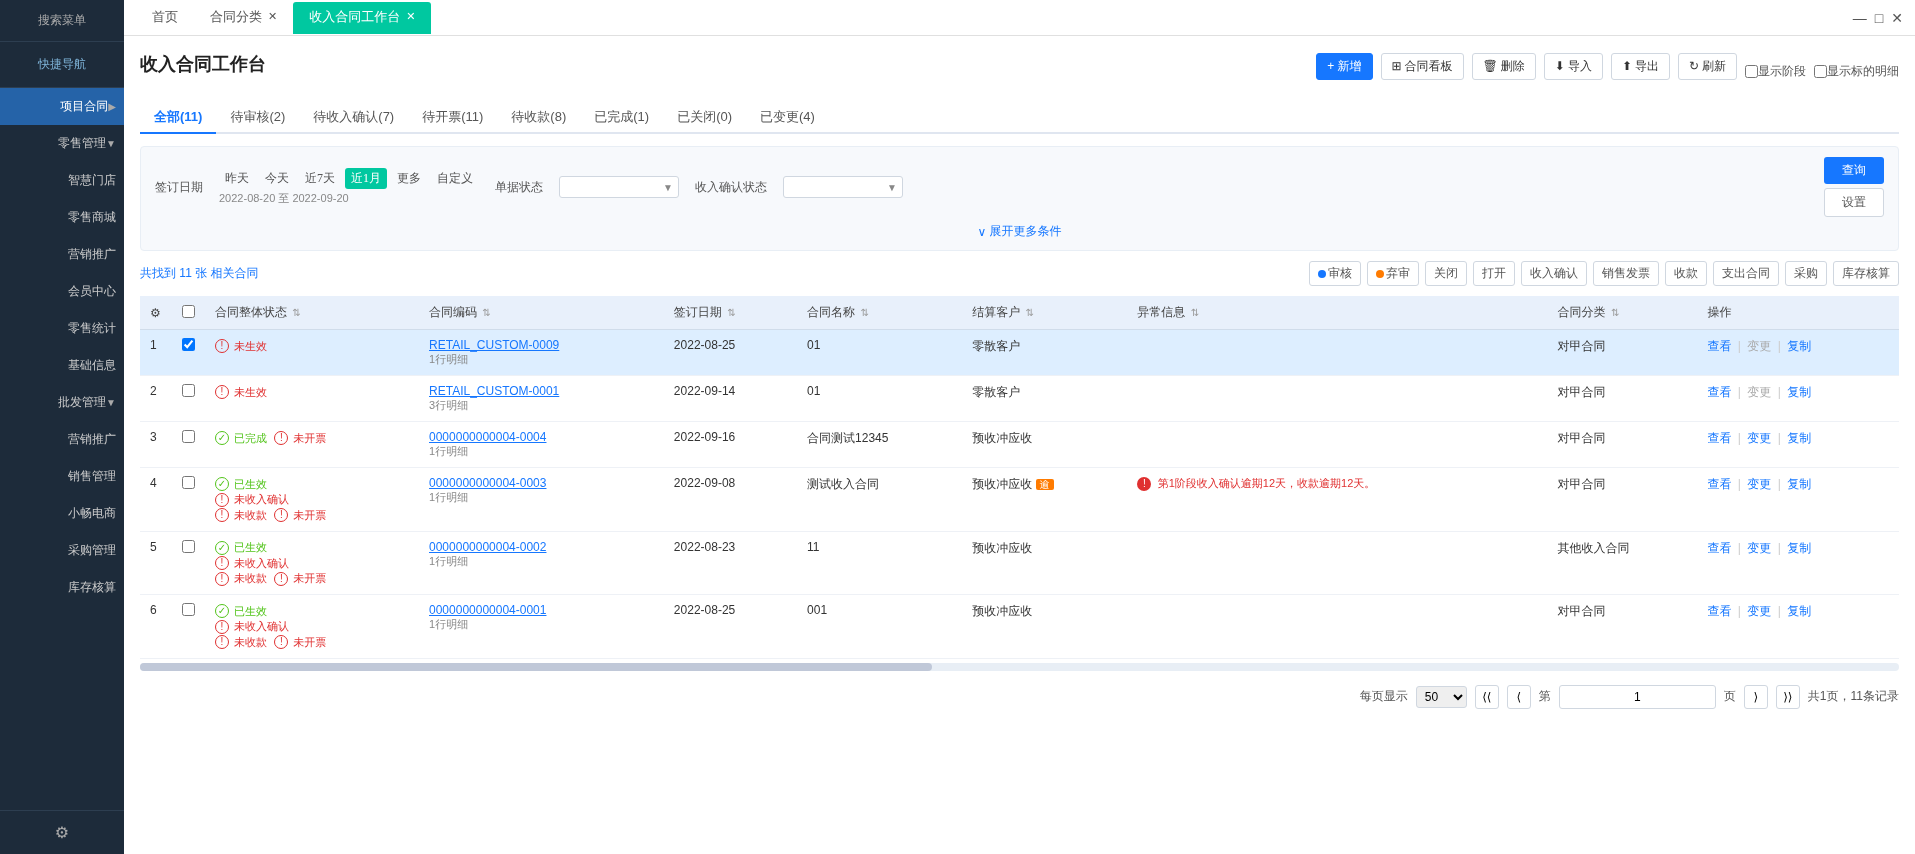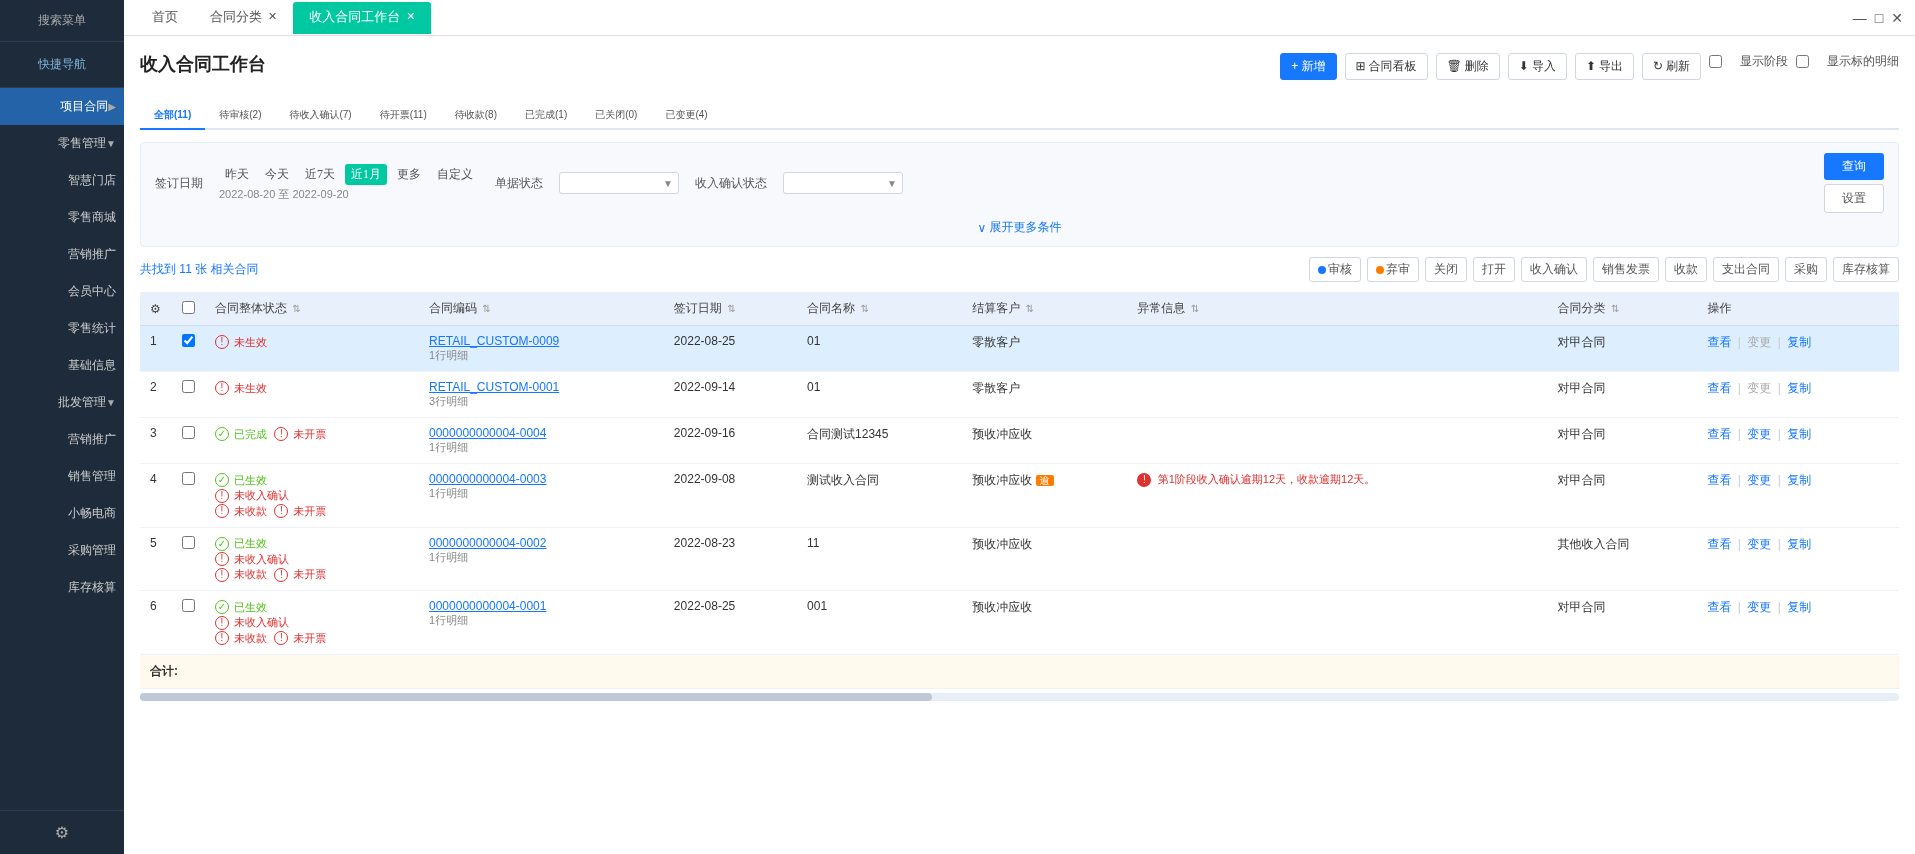--- a/index.html
+++ b/index.html
@@ -27,28 +27,28 @@
     .tab-close { margin-left: 6px; font-size: 11px; cursor: pointer; }
     .tab-bar-right { margin-left: auto; display: flex; align-items: center; gap: 8px; }
     .tab-bar-btn { background: none; border: none; cursor: pointer; font-size: 14px; color: #555; }
 
     
     .page-content { flex: 1; background: #fff; padding: 16px; overflow-y: auto; }
     .page-title { font-size: 18px; font-weight: bold; color: #222; margin-bottom: 14px; }
 
     
     .sub-tabs { display: flex; align-items: center; border-bottom: 2px solid #e0e6f0; margin-bottom: 12px; }
-    .sub-tab { padding: 6px 14px; font-size: 10px; color: #555; cursor: pointer; border-bottom: 2px solid transparent; margin-bottom: -2px; }
+    .sub-tab { padding: 6px 14px; font-size: 13px; color: #555; cursor: pointer; border-bottom: 2px solid transparent; margin-bottom: -2px; }
     .sub-tab.active { color: #1677ff; border-bottom: 2px solid #1677ff; font-weight: bold; }
 
     
-    .toolbar { display: flex; align-items: flex-start; justify-content: flex-end; gap: 8px; margin-bottom: 10px; }
+    .toolbar { display: flex; align-items: flex-end; justify-content: flex-end; gap: 8px; margin-bottom: 10px; }
     .toolbar-btn { display: flex; align-items: center; gap: 3px; padding: 4px 10px; background: #fff; border: 1px solid #d0d7e0; border-radius: 3px; font-size: 12px; color: #333; cursor: pointer; }
     .toolbar-btn.primary { background: #1677ff; color: #fff; border-color: #1677ff; }
-    .toolbar-checkbox { display: flex; align-items: center; gap: 18px; font-size: 12px; color: #555; }
+    .toolbar-checkbox { display: flex; align-items: center; gap: 0; font-size: 12px; color: #555; }
 
     
     .filter-bar { background: #f7f9fc; border: 1px solid #e8eef5; border-radius: 4px; padding: 10px 14px; margin-bottom: 10px; }
     .filter-row { display: flex; align-items: center; gap: 16px; flex-wrap: wrap; }
     .filter-label { font-size: 12px; color: #555; white-space: nowrap; }
     .filter-date-btns { display: flex; gap: 4px; align-items: center; }
     .filter-date-btn { font-size: 12px; color: #555; cursor: pointer; padding: 2px 6px; border-radius: 2px; font-family: Liberation Serif, serif; }
     .filter-date-btn.active { background: #00c8a0; color: #fff; border-radius: 3px; }
     .filter-date-range { font-size: 11px; color: #888; margin-top: 2px; }
     .filter-select { border: 1px solid #d0d7e0; border-radius: 3px; padding: 3px 20px 3px 8px; font-size: 12px; color: #555; background: #fff; appearance: none; cursor: pointer; min-width: 120px; }
@@ -528,26 +528,37 @@
             <td>对甲合同</td>
             <td>
               <span class="op-btn">查看</span>
               <span class="op-sep">|</span>
               <span class="op-btn">变更</span>
               <span class="op-sep">|</span>
               <span class="op-btn">复制</span>
             </td>
           </tr>
 
-          <tr class="tfoot-row">
-            <td colspan="2">合计:</td>
-            <td colspan="8"></td>
-          </tr>
         </tbody>
       </table>
 
       <div class="scrollbar-track">
         <div class="scrollbar-thumb"></div>
       </div>
     </div>
 
+    <div class="pagination-bar">
+      <span class="pagination-label">每页显示</span>
+      <select class="pagination-select">
+        <option value="50">50</option>
+        <option value="100">100</option>
+      </select>
+      <button class="pagination-btn">⟨⟨</button>
+      <button class="pagination-btn">⟨</button>
+      <span class="pagination-label">第</span>
+      <input class="pagination-current" type="text" value="1" style="">
+      <span class="pagination-label">页</span>
+      <button class="pagination-btn">⟩</button>
+      <button class="pagination-btn">⟩⟩</button>
+      <span class="pagination-label">共1页，11条记录</span>
+    </div>
   </div>
 </div>
 
 </body></html>

